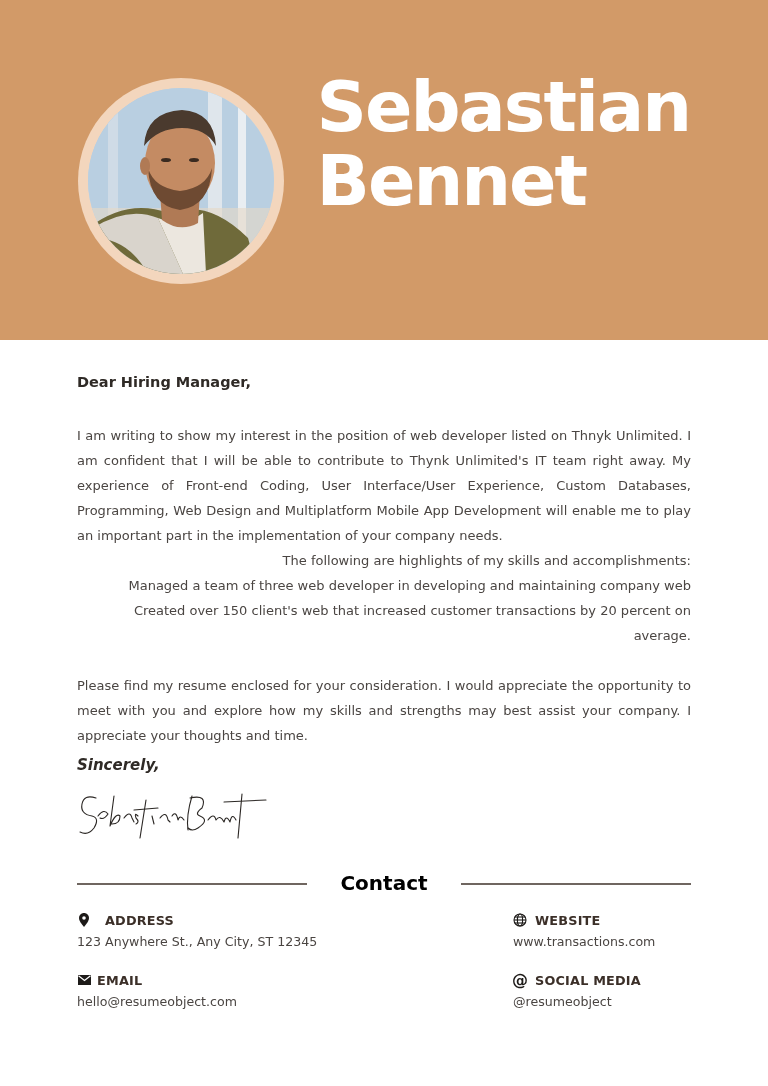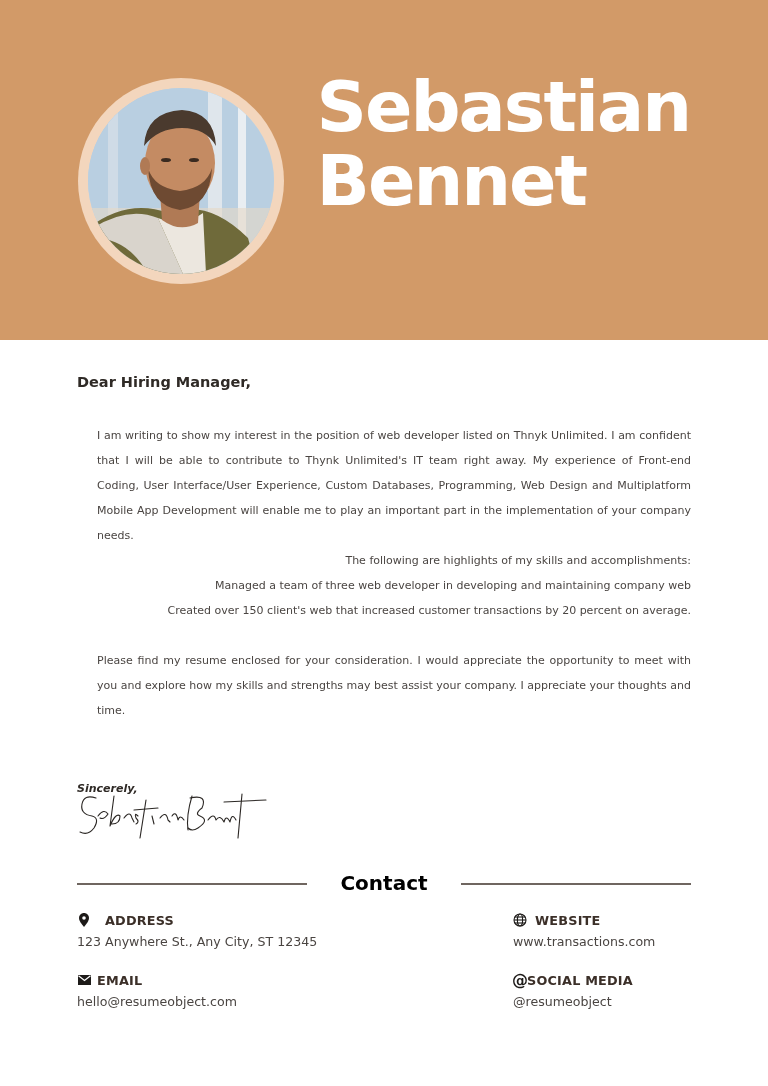--- a/index.html
+++ b/index.html
@@ -32,30 +32,30 @@
       font-family: "DejaVu Sans", sans-serif; font-weight: normal;
       font-size: 26px; letter-spacing: 5px; line-height: 30px;
     }
 
     .content { position: absolute; left: 77px; top: 370px; width: 614px; }
     .salutation {
       font-family: "DejaVu Sans", sans-serif; font-weight: bold; font-size: 14.5px;
       color: #2f2a26; line-height: 24px;
     }
     .letter {
-      margin-top: 29px; font-family: "DejaVu Sans", sans-serif; font-size: 11px;
-      line-height: 25px; color: #4a4542; text-align: justify; margin-left: 20px;
+      margin-top: 29px; font-family: "DejaVu Sans", sans-serif; font-size: 13px;
+      line-height: 25px; color: #4a4542; text-align: justify;
     }
     .letter p.line { text-align: right; }
     .letter .gap { height: 25px; }
 
     .sincerely {
       position: absolute; left: 77px; top: 756px;
       font-family: "DejaVu Sans", sans-serif; font-style: italic; font-weight: bold;
-      font-size: 11px; color: #2f2a26; margin-top: 26px;
+      font-size: 15px; color: #2f2a26;
     }
     .signature { position: absolute; left: 74px; top: 786px; width: 200px; height: 56px; }
 
     .contact-heading { position: absolute; left: 77px; top: 868px; width: 614px; height: 30px; }
     .contact-heading .rule-left { position: absolute; left: 0; top: 15px; width: 230px; height: 1.5px; background: #6f6660; }
     .contact-heading .rule-right { position: absolute; right: 0; top: 15px; width: 230px; height: 1.5px; background: #6f6660; }
     .contact-heading .title {
       position: absolute; left: 0; right: 0; top: 0; text-align: center;
       font-family: "DejaVu Sans", sans-serif; font-weight: bold; font-size: 20px;
       color: #000000; line-height: 30px;
@@ -72,21 +72,21 @@
       margin-top: 4px; font-family: "DejaVu Sans", sans-serif; font-size: 12.6px;
       color: #4a4542; line-height: 18px;
     }
     .ci-address { left: 77px; top: 911px; }
     .ci-address .label { margin-left: 14px; }
     .ci-email { left: 77px; top: 971px; }
     .ci-email .label { margin-left: 6px; }
     .ci-website { left: 513px; top: 911px; }
     .ci-website .label { margin-left: 8px; }
     .ci-social { left: 513px; top: 971px; }
-    .ci-social .label { margin-left: 0; }
+    .ci-social .label { margin-left: 8px; }
     .ci-social .icon { font-weight: bold; font-size: 16px; font-family: "DejaVu Sans", sans-serif; }
   </style>
 </head>
 <body>
 
 <div class="header">
   <div class="photo-ring">
     <div class="photo">
       <svg viewBox="0 0 186 186" preserveAspectRatio="none">
         <rect x="0" y="0" width="186" height="186" fill="#b9cfe1"></rect>

